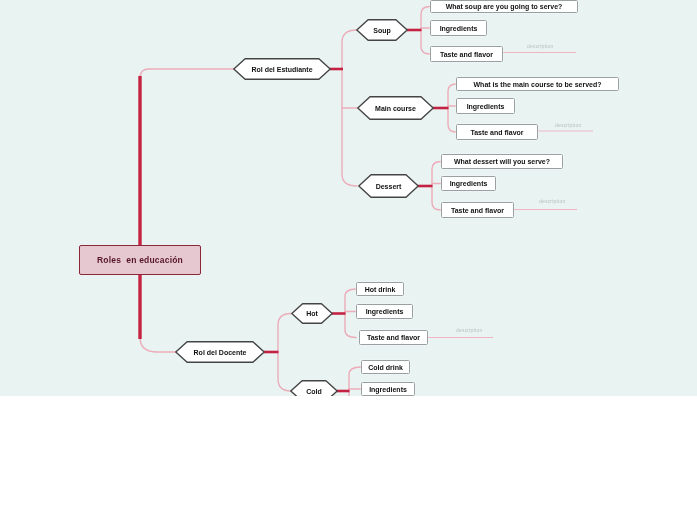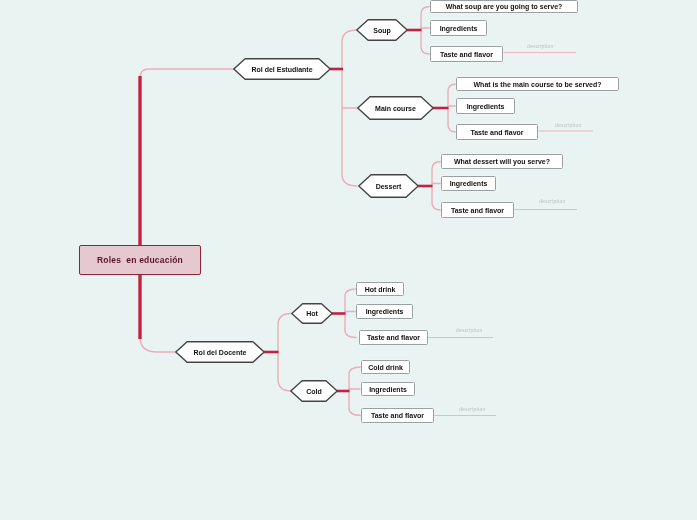--- a/index.html
+++ b/index.html
@@ -1,18 +1,18 @@
 <!DOCTYPE html>
 <html><head>
 <meta charset="utf-8">
 <style>
   html,body{margin:0;padding:0;}
   #canvas{
     position:relative;
-    width:697px;height:520px;
+    width:697px;height:396px;
     background:#e9f4f2;
     font-family:"Liberation Sans", sans-serif;
     overflow:hidden;
   }
   svg.connectors{position:absolute;left:0;top:0;z-index:0;}
   .connectors path{fill:none;}
   .connectors .thick{stroke:#c52243;stroke-width:3.4;stroke-linecap:butt;}
   .connectors .stub{stroke:#c52243;stroke-width:2.6;stroke-linecap:butt;}
   .connectors .thin{stroke:#ecacba;stroke-width:1.4;stroke-linecap:round;}
   .connectors .desc-line{stroke:#efb6c1;stroke-width:1;stroke-linecap:butt;}

